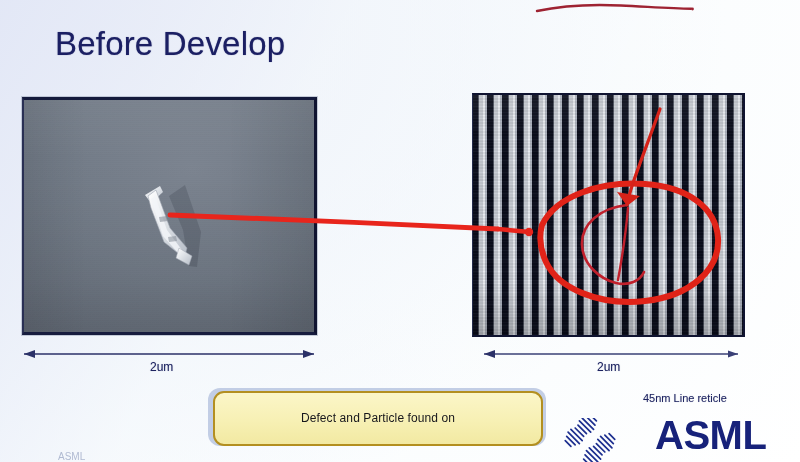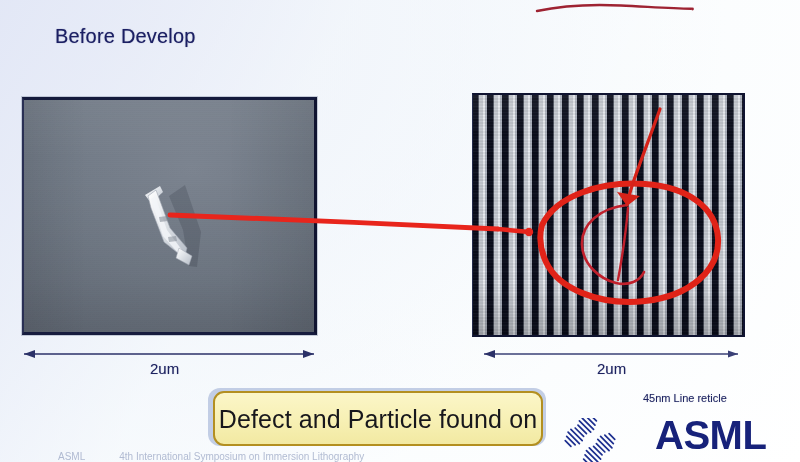--- a/index.html
+++ b/index.html
@@ -25,21 +25,21 @@
     position: absolute;
     inset: 0;
     background: linear-gradient(118deg, rgba(226,231,246,0.95) 0%, rgba(244,248,252,0.55) 34%, rgba(252,254,255,0.25) 62%, rgba(255,255,255,0.0) 100%);
     pointer-events: none;
   }
 
   
   .heading {
     position: absolute;
     color: #1b1f63;
-    font-size: 20px;
+    font-size: 33px;
     font-weight: 400;
     letter-spacing: 0.2px;
     white-space: nowrap;
     text-shadow: 0 0 1px rgba(30,35,100,0.55);
   }
   #heading-before { left: 55px; top: 25px; }
   #heading-after  { left: 527px; top: 25px; }
 
   
   #red-stroke-top {
@@ -135,21 +135,21 @@
     pointer-events: none;
   }
 
   
   .scalebar { position: absolute; }
   #scalebar-left  { left: 14px;  top: 346px; width: 310px; height: 16px; }
   #scalebar-right { left: 476px; top: 346px; width: 268px; height: 16px; }
   .scale-label {
     position: absolute;
     color: #1d2360;
-    font-size: 15px;
+    font-size: 12px;
     white-space: nowrap;
     text-shadow: 0 0 1px rgba(30,35,100,0.35);
   }
   #scale-label-left  { left: 150px; top: 360px; }
   #scale-label-right { left: 597px; top: 360px; }
 
   
   #callout-shadow {
     position: absolute;
     left: 208px;
@@ -171,21 +171,21 @@
     border-radius: 11px;
     background: linear-gradient(180deg, #fbf6c8 0%, #f7f0b4 55%, #f2e9a2 100%);
     display: flex;
     flex-direction: column;
     align-items: center;
     justify-content: center;
     line-height: 1.12;
   }
   #callout .line {
     color: #17171c;
-    font-size: 25px;
+    font-size: 12px;
     white-space: nowrap;
     letter-spacing: 0.1px;
   }
 
   
   #reticle-caption {
     position: absolute;
     left: 643px;
     top: 392px;
     color: #1d2360;
@@ -348,15 +348,14 @@
       <line x1="6" y1="5" x2="6" y2="21"></line>
       <line x1="10" y1="5" x2="10" y2="21"></line>
       <line x1="14" y1="7" x2="14" y2="19"></line>
       <line x1="18" y1="9" x2="18" y2="17"></line>
     </g>
   </svg>
   <div id="asml-wordmark">ASML</div>
 
   <div id="footer">
     <span>ASML</span>
-    <span>4th International Symposium on Immersion Lithography</span>
   </div>
 </div>
 
 </body></html>

